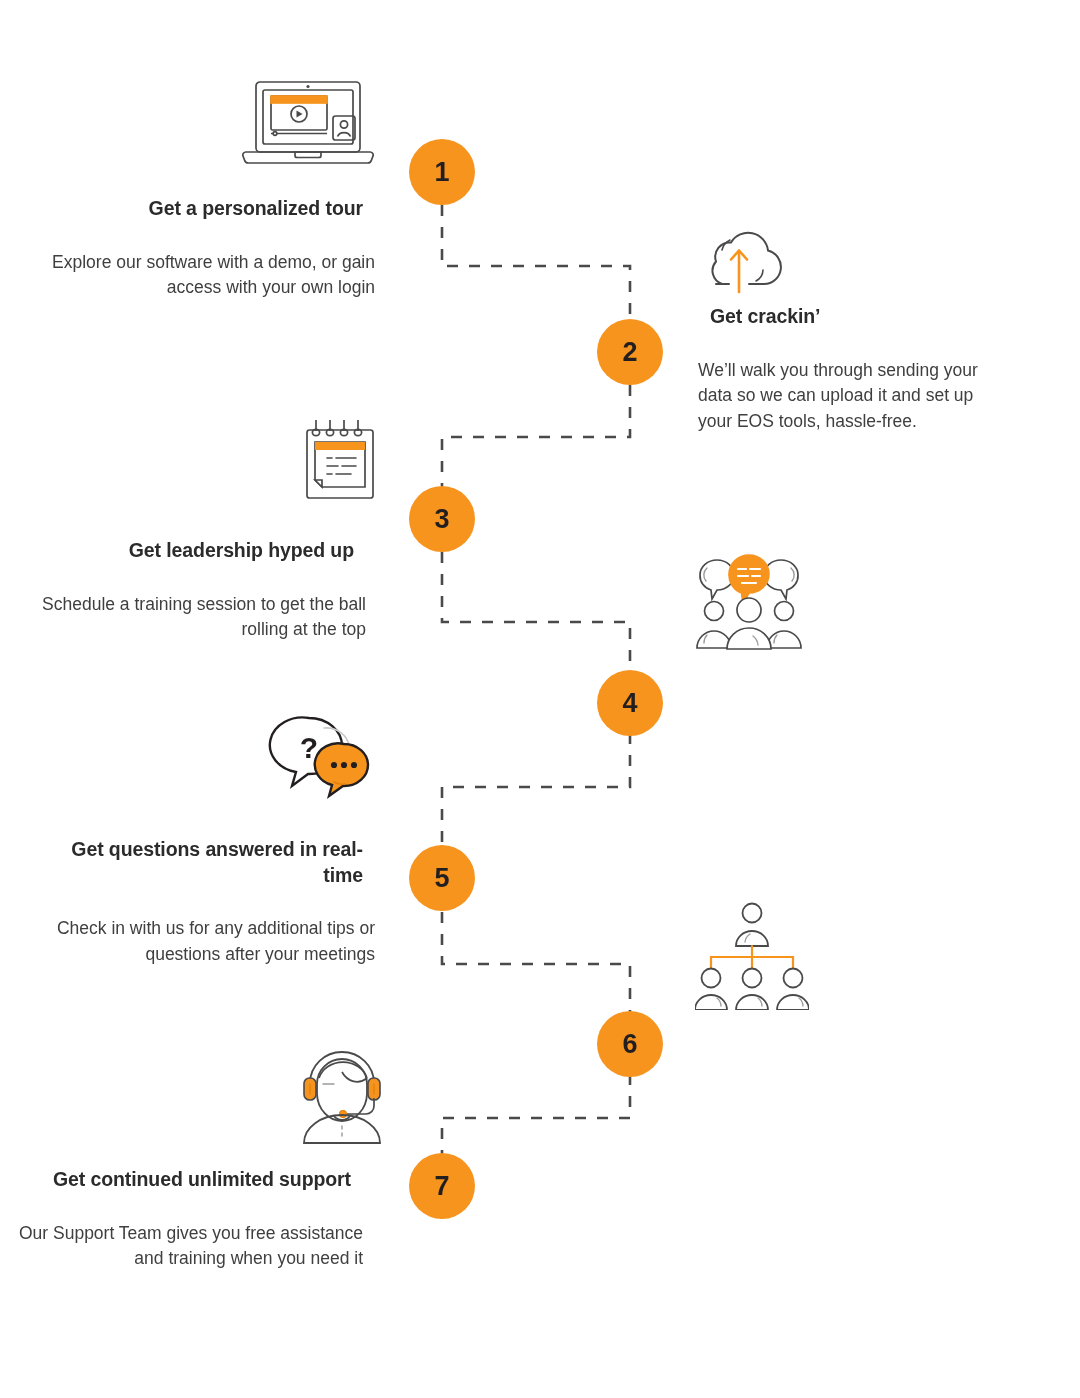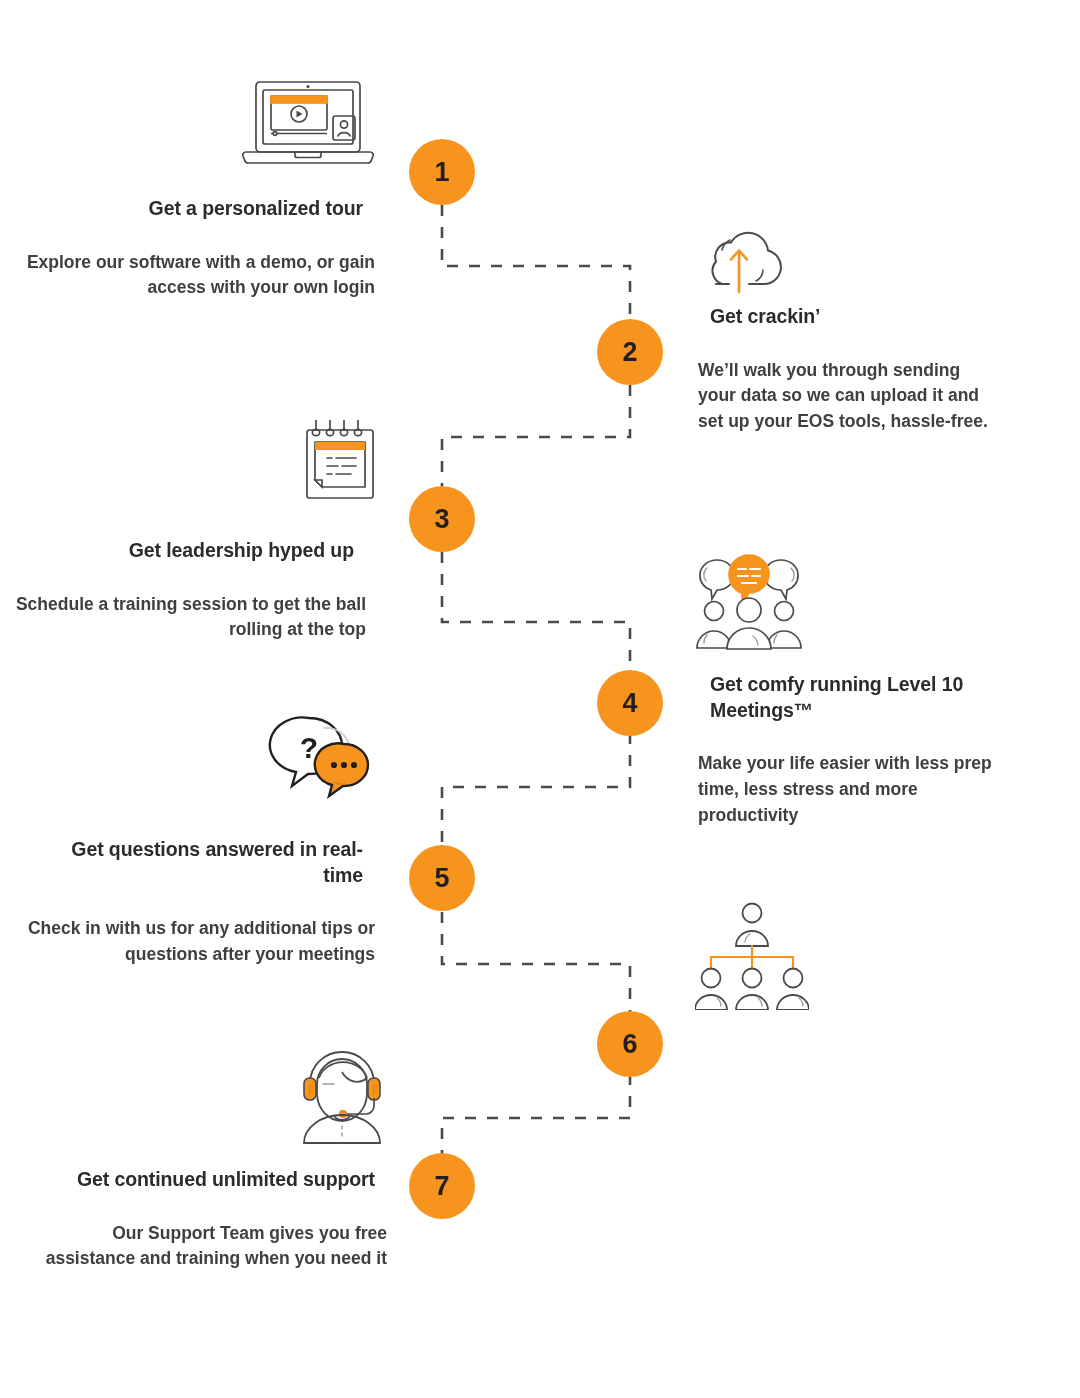--- a/index.html
+++ b/index.html
@@ -24,21 +24,21 @@
     line-height:1;
   }
 
   
   .block{position:absolute;}
   .block .heading{
     font-size:19.5px;font-weight:bold;color:#2b2b2b;
     line-height:1.32;margin:12px;letter-spacing:-0.1px;
   }
   .block .body{
-    font-size:17.5px;font-weight:bold;color:#3f3f3f;
+    font-size:17.5px;font-weight:normal;color:#3f3f3f;
     line-height:1.46;margin:0;letter-spacing:0px;
   }
   .block.left{text-align:right;}
   .block.right{text-align:left;}
   .block .gap{height:16px;}
 
   .icon-wrap{position:absolute;}
 </style>
 </head>
 <body>
@@ -189,25 +189,20 @@
         <circle cx="57" cy="60" r="12"></circle>
         <path d="M35,99 a22,21 0 0 1 44,0 Z"></path>
       </g>
       <g fill="none" stroke="#9a9a9a" stroke-width="1.3" stroke-linecap="round">
         <path d="M12,93 a10,11 0 0 1 3,-8"></path>
         <path d="M82,93 a10,11 0 0 1 3,-8"></path>
         <path d="M66,95 a13,13 0 0 0 -5,-9"></path>
       </g>
     </svg>
   </div>
-  <div class="block right" style="left:698px;top:660px;width:300px;">
-    <p class="heading">Get comfy running Level 10 Meetings™</p>
-    <div class="gap"></div>
-    <p class="body">Make your life easier with less prep time, less stress and more productivity</p>
-  </div>
 
   <div class="icon-wrap" style="left:268px;top:716px;width:110px;height:84px;">
     <svg width="110" height="84" viewBox="0 0 110 84" xmlns="http://www.w3.org/2000/svg">
       <path d="M41,2 a33,28 0 0 1 0,56 l-1,0 l-16,12 l4,-14 a32,27 0 0 1 13,-54 Z" fill="#ffffff" stroke="#231f20" stroke-width="2.4"></path>
       <path d="M56,12 a23,20 0 0 1 4,40" fill="none" stroke="#c9c9c9" stroke-width="1.7" stroke-linecap="round"></path>
       <text x="41" y="42" font-family="Liberation Sans, sans-serif" font-size="30" font-weight="bold" fill="#231f20" text-anchor="middle">?</text>
       <path d="M76,28 a24,21 0 0 1 0,42 l-1,0 l-14,10 l3,-11 a23,21 0 0 1 12,-41 Z" fill="#F7941E" stroke="#231f20" stroke-width="2.4"></path>
       <g fill="#231f20">
         <circle cx="66" cy="49" r="3.1"></circle>
         <circle cx="76" cy="49" r="3.1"></circle>
@@ -274,19 +269,19 @@
       <g fill="none" stroke="#9a9a9a" stroke-width="1.4" stroke-linecap="round">
         <line x1="33" y1="42" x2="44" y2="42"></line>
       </g>
       <g fill="none" stroke="#4a4a4a" stroke-width="1.8">
         <path d="M14,101 a38,28 0 0 1 76,0 Z"></path>
         <path d="M44,74 a9,7 0 0 0 16,0"></path>
       </g>
       <line x1="52" y1="84" x2="52" y2="95" stroke="#9a9a9a" stroke-width="1.4" stroke-dasharray="3 4" stroke-linecap="round"></line>
     </svg>
   </div>
-  <div class="block left" style="left:32px;top:1155px;width:355px;">
+  <div class="block left" style="left:8px;top:1155px;width:355px;">
     <p class="heading">Get continued unlimited support</p>
     <div class="gap"></div>
     <p class="body">Our Support Team gives you free assistance and training when you need it</p>
   </div>
 
 </div>
 
 </body></html>

